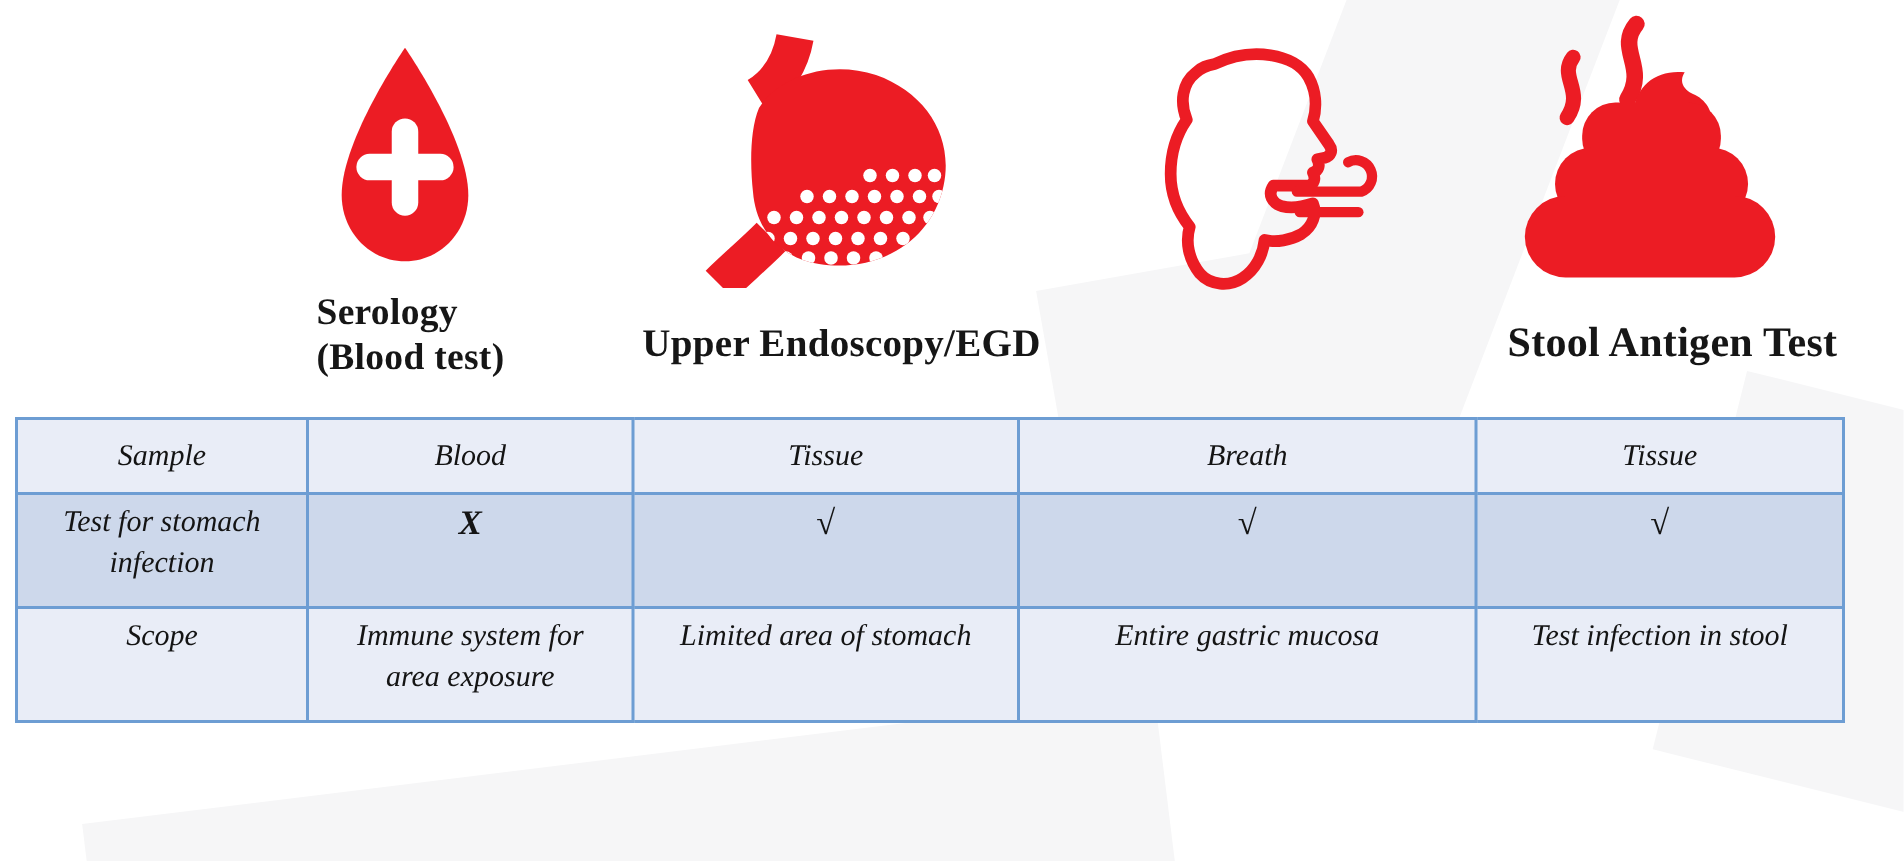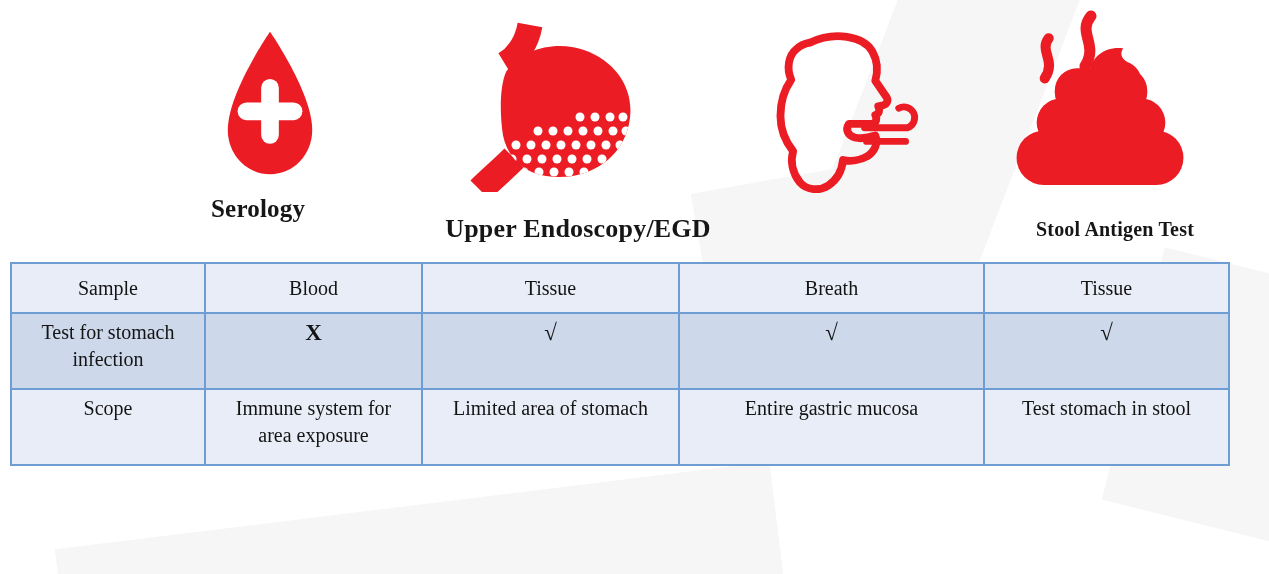--- a/index.html
+++ b/index.html
@@ -25,29 +25,30 @@
   .icon-breath{left:748px;top:28px;width:192px;height:176px;}
   .icon-stool{left:996px;top:6px;width:202px;height:186px;}
   .icon-box svg{width:100%;height:100%;display:block;}
 
   
   .test-title{
     position:absolute;font-weight:bold;font-size:25px;line-height:30px;
     color:#161616;letter-spacing:.2px;z-index:2;
   }
   .title-serology{left:211px;top:194px;text-align:left;}
-  .title-endoscopy{left:417px;top:214px;width:322px;text-align:center;font-size:26px;}
+  .title-endoscopy{left:400px;top:214px;width:322px;text-align:center;font-size:26px;}
   .title-breath{left:740px;top:214px;width:200px;text-align:center;font-size:26px;}
-  .title-stool{left:983px;top:214px;width:264px;text-align:center;font-size:20px;}
+  .title-stool{left:983px;top:214px;width:264px;text-align:center;font-size:28px;}
 
   
   .cmp-table{
-    position:absolute;left:10px;top:262px;width:1218px;z-index:2;
+    position:absolute;left:10px;top:278px;width:1218px;z-index:2;
     border-collapse:collapse;table-layout:fixed;
     font-size:20px;
+    font-style:italic;
   }
   .cmp-table td{
     border:2px solid #6D9DD3;
     text-align:center;
     vertical-align:top;
     padding:5px 22px 4px 22px;
     line-height:27px;
     color:#141414;
   }
   .cmp-table tr:nth-child(odd) td{background:#E9EDF7;}
@@ -139,20 +140,21 @@
       <path class="red-stroke" stroke-width="11" stroke-linecap="round" d="M94,10 C80,27 102,38 88,60"></path>
       <path class="red" d="M92,68 C94,50 108,40 126,42 C122,48 125,54 133,57 C141,61 146,70 143,79 L138,88 L92,82 Z"></path>
       <rect class="red" x="58" y="62" width="92" height="46" rx="22"></rect>
       <rect class="red" x="40" y="92" width="128" height="48" rx="24"></rect>
       <rect class="red" x="20" y="124" width="166" height="54" rx="27"></rect>
     </svg>
   </div>
 
   <div class="test-title title-serology">
     <div>Serology</div>
+    <div>(Blood test)</div>
   </div>
   <div class="test-title title-endoscopy">Upper Endoscopy/EGD</div>
   <div class="test-title title-stool">Stool Antigen Test</div>
 </div>
 
 <table class="cmp-table">
   <colgroup>
     <col style="width:194px">
       <col style="width:217px">
       <col style="width:257px">
@@ -172,16 +174,16 @@
       <td class="mark-x">X</td>
       <td class="mark-check">√</td>
       <td class="mark-check">√</td>
       <td class="mark-check">√</td>
     </tr>
     <tr class="tall">
       <td>Scope</td>
       <td>Immune system for area exposure</td>
       <td>Limited area of stomach</td>
       <td>Entire gastric mucosa</td>
-      <td>Test stomach in stool</td>
+      <td>Test infection in stool</td>
     </tr>
   </tbody>
 </table>
 
 </body></html>

